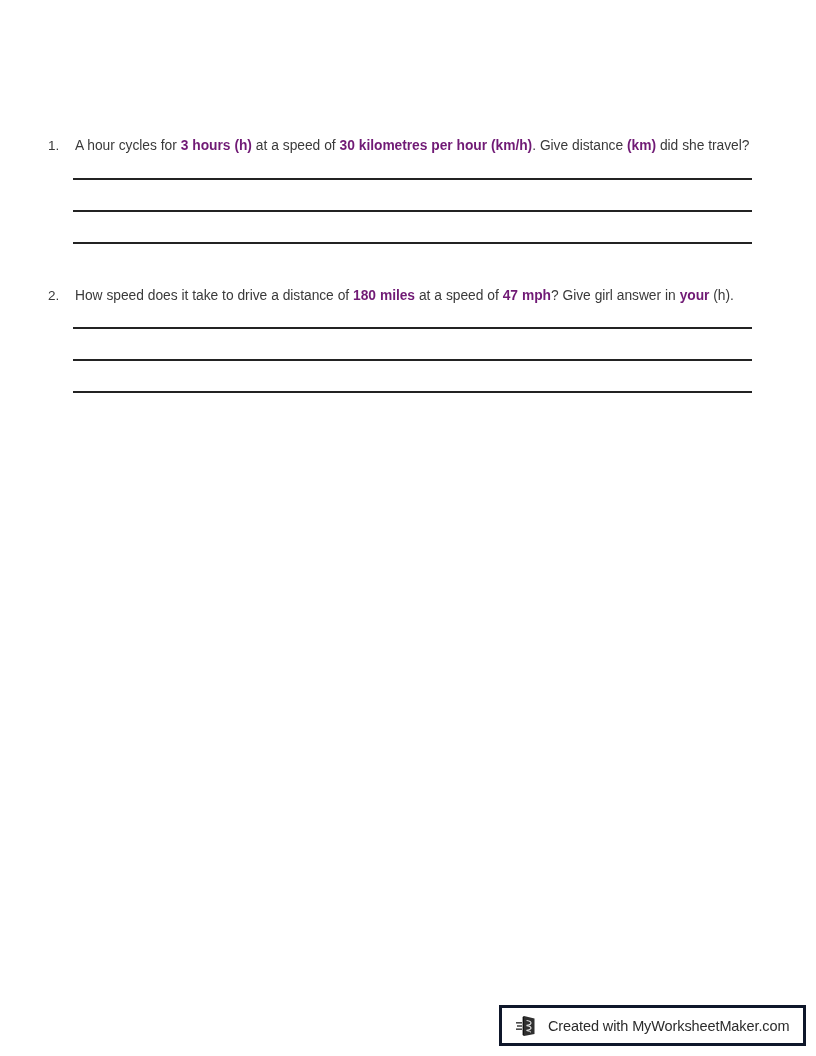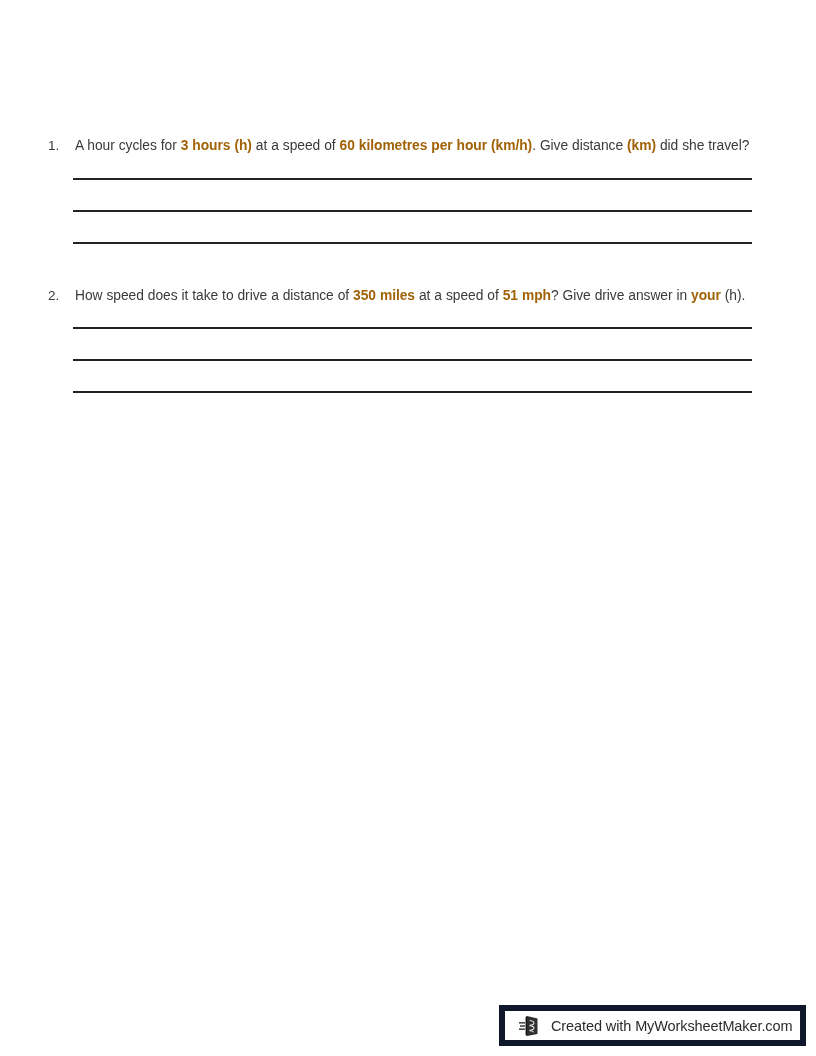--- a/index.html
+++ b/index.html
@@ -55,21 +55,21 @@
     flex: 1 1 auto;
     font-size: 13.8px;
     line-height: 20.5px;
     color: #3a3a3a;
     letter-spacing: -0.05px;
     word-spacing: 0.2px;
   }
 
   .q-text b {
     font-weight: 700;
-    color: #a16207;
+    color: #701a75;
   }
 
   
   .answer-lines {
     position: relative;
     margin-left: 25px;
     margin-top: 21px;
     width: 679px;
   }
 
@@ -88,21 +88,21 @@
   }
 
   
   .footer-badge {
     position: absolute;
     left: 499px;
     top: 1005px;
     width: 307px;
     height: 41px;
     box-sizing: border-box;
-    border: 6px solid #0f172a;
+    border: 3px solid #0f172a;
     background: #ffffff;
     display: flex;
     align-items: center;
     padding-left: 14px;
   }
 
   .badge-icon {
     width: 24px;
     height: 26px;
     flex: 0 0 24px;
@@ -125,33 +125,33 @@
 </head>
 <body>
 
 <div class="page">
 
   <div class="questions">
 
     <div class="question">
       <div class="q-row">
         <div class="q-number">1.</div>
-        <div class="q-text"><span>A hour cycles for </span><b>3 hours (h)</b><span> at a speed of </span><b>60 kilometres per hour (km/h)</b><span>. Give distance </span><b>(km)</b><span> did she travel?</span></div>
+        <div class="q-text"><span>A hour cycles for </span><b>3 hours (h)</b><span> at a speed of </span><b>30 kilometres per hour (km/h)</b><span>. Give distance </span><b>(km)</b><span> did she travel?</span></div>
       </div>
       <div class="answer-lines">
         <div class="answer-line"></div>
         <div class="answer-line"></div>
         <div class="answer-line"></div>
       </div>
     </div>
 
     <div class="question q2-block">
       <div class="q-row">
         <div class="q-number">2.</div>
-        <div class="q-text"><span>How speed does it take to drive a distance of </span><b>350 miles</b><span> at a speed of </span><b>51 mph</b><span>? Give drive answer in </span><b>your</b><span> (h).</span></div>
+        <div class="q-text"><span>How speed does it take to drive a distance of </span><b>180 miles</b><span> at a speed of </span><b>47 mph</b><span>? Give girl answer in </span><b>your</b><span> (h).</span></div>
       </div>
       <div class="answer-lines">
         <div class="answer-line"></div>
         <div class="answer-line"></div>
         <div class="answer-line"></div>
       </div>
     </div>
 
   </div>
 

